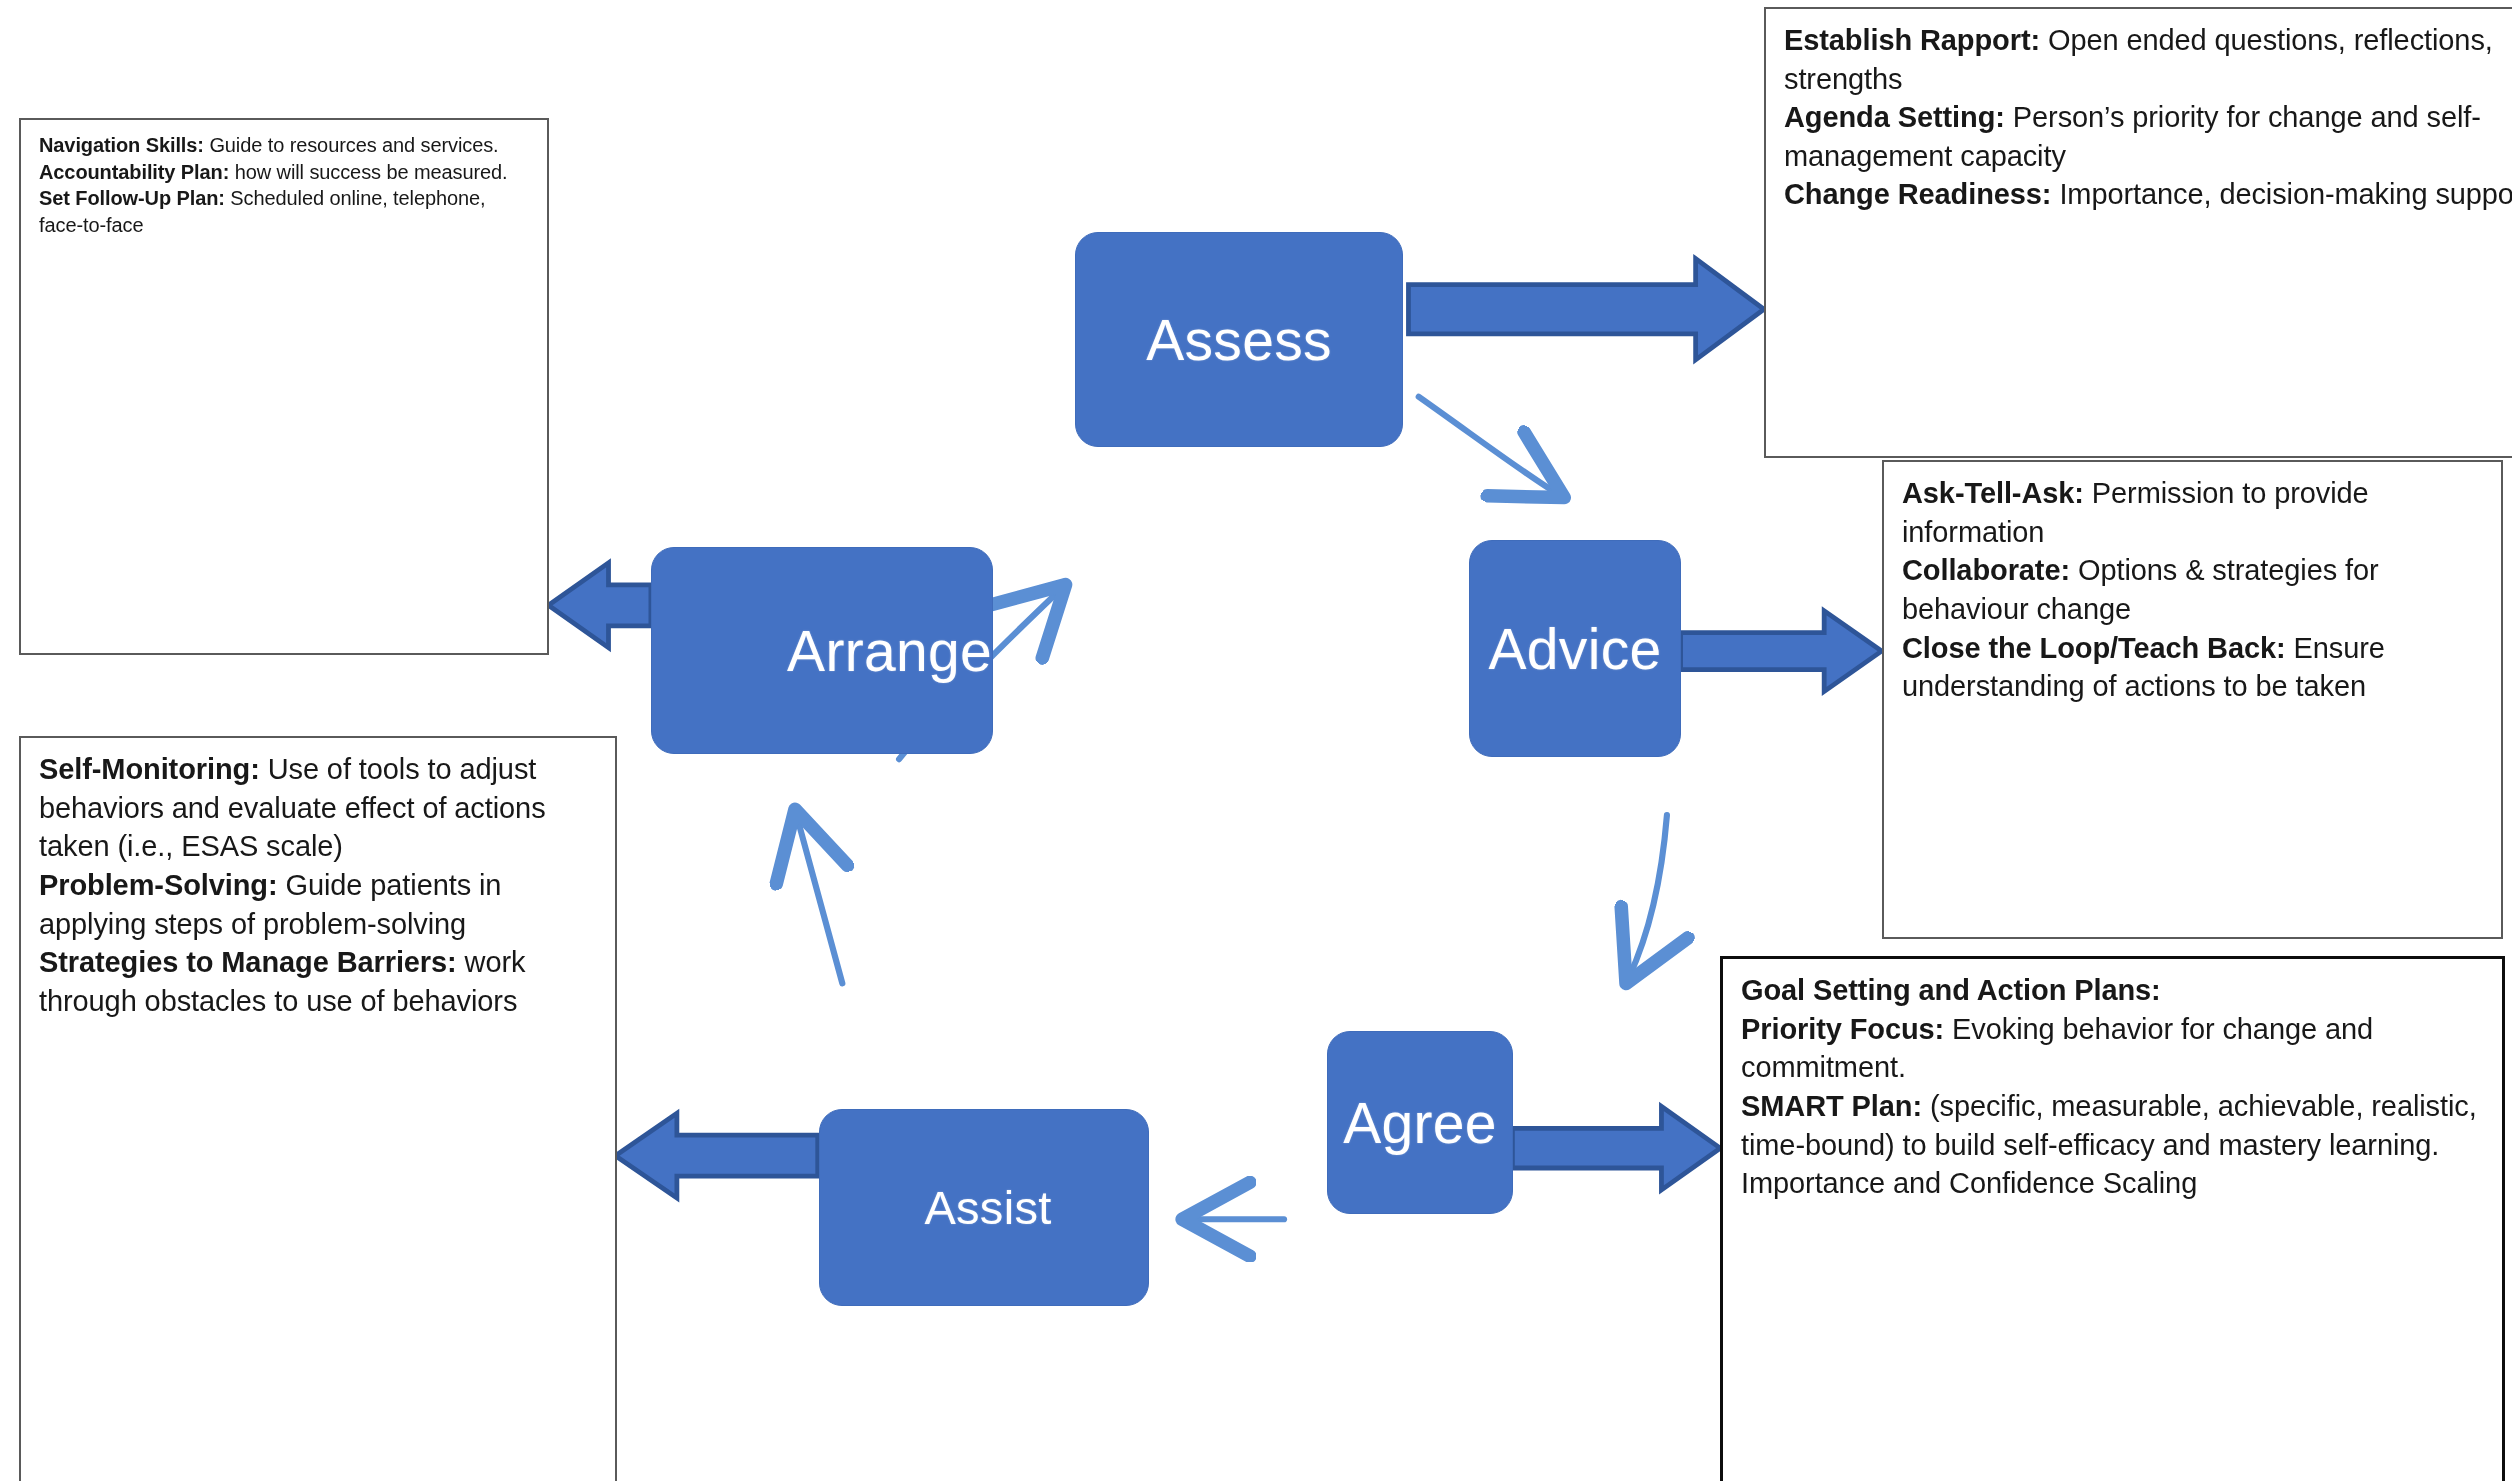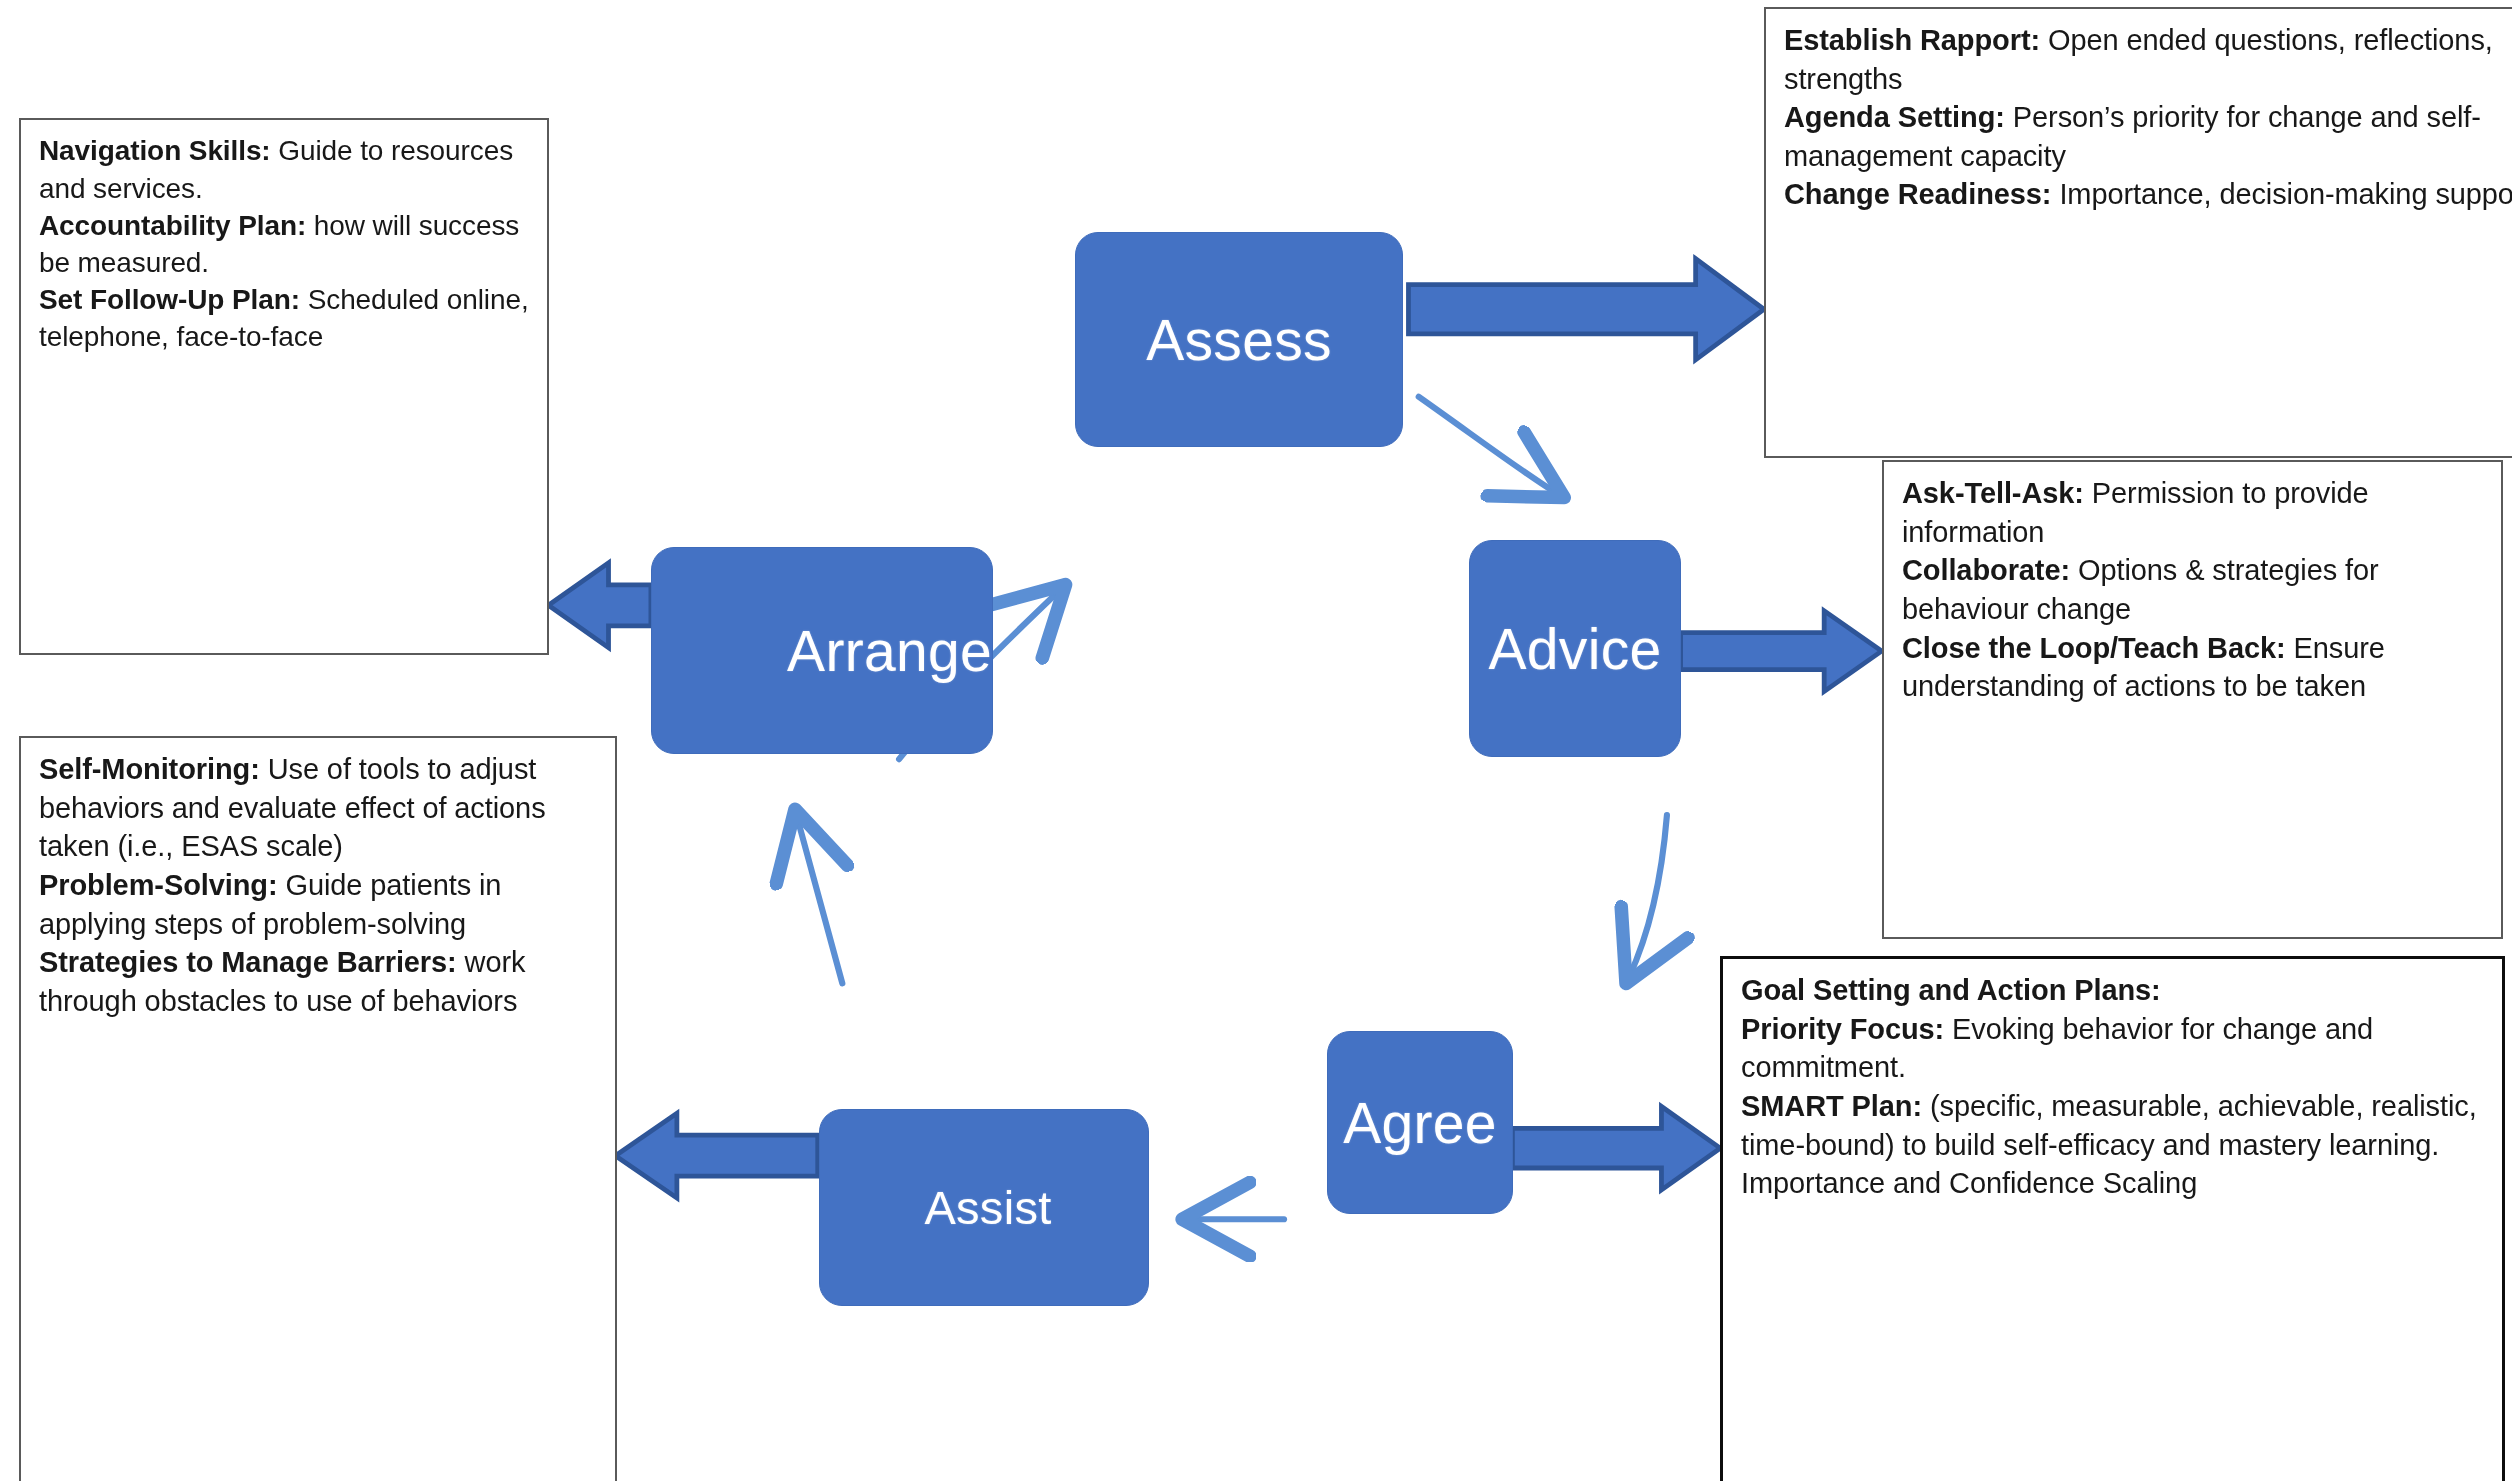--- a/index.html
+++ b/index.html
@@ -94,21 +94,21 @@
   </div>
 
   <div class="node" style="left:819px;top:1109px;width:330px;height:197px;font-size:47px;padding-left:8px;">
     <span>Assist</span>
   </div>
 
   <div class="node" style="left:651px;top:547px;width:342px;height:207px;font-size:57px;justify-content:flex-end;">
     <span>Arrange</span>
   </div>
 
-  <div class="callout" style="left:19px;top:118px;width:530px;height:537px;font-size:28px;">
+  <div class="callout" style="left:19px;top:118px;width:530px;height:537px;font-size:20px;">
     <div class="pad">
       <span class="ln"><b>Navigation Skills:</b><span> Guide to resources and services.</span></span>
       <span class="ln"><b>Accountability Plan:</b><span> how will success be measured.</span></span>
       <span class="ln"><b>Set Follow-Up Plan:</b><span> Scheduled online, telephone, face-to-face</span></span>
     </div>
   </div>
 
   <div class="callout" style="left:19px;top:736px;width:598px;height:876px;font-size:29px;">
     <div class="pad">
       <span class="ln"><b>Self-Monitoring:</b><span> Use of tools to adjust behaviors and evaluate effect of actions taken (i.e., ESAS scale)</span></span>

